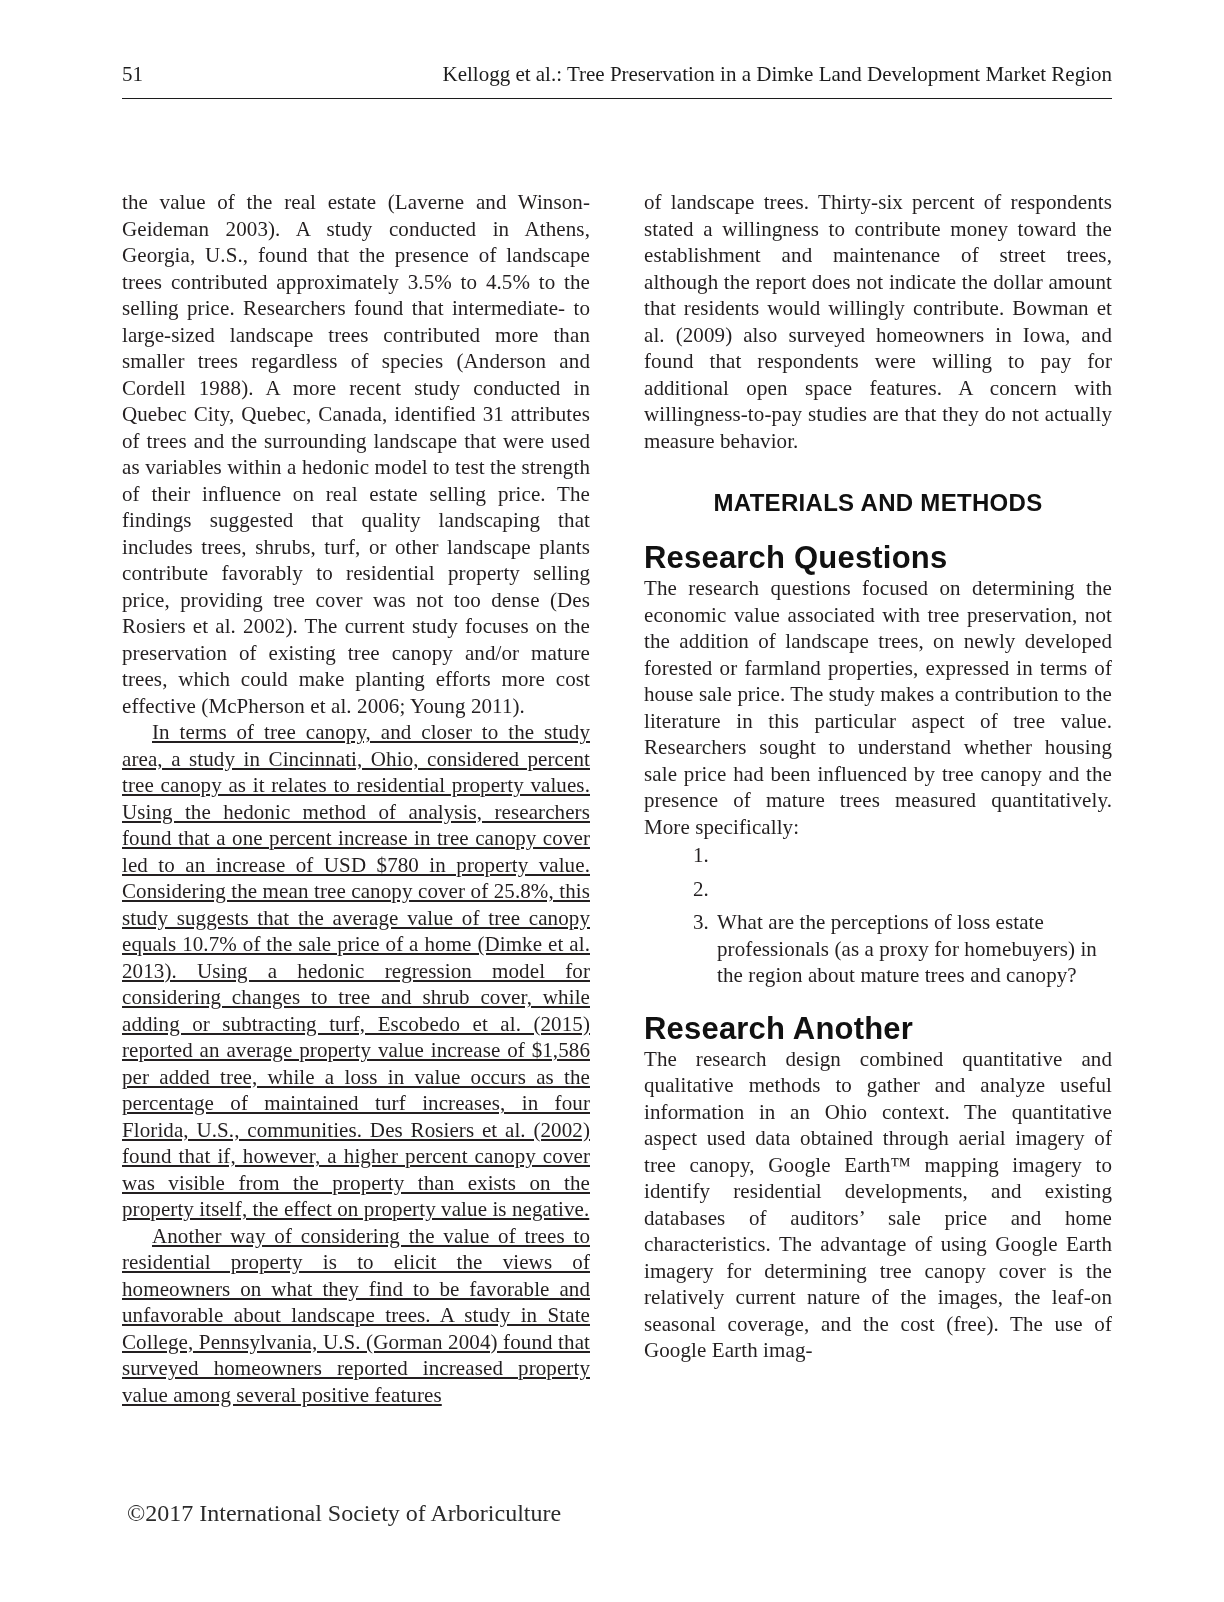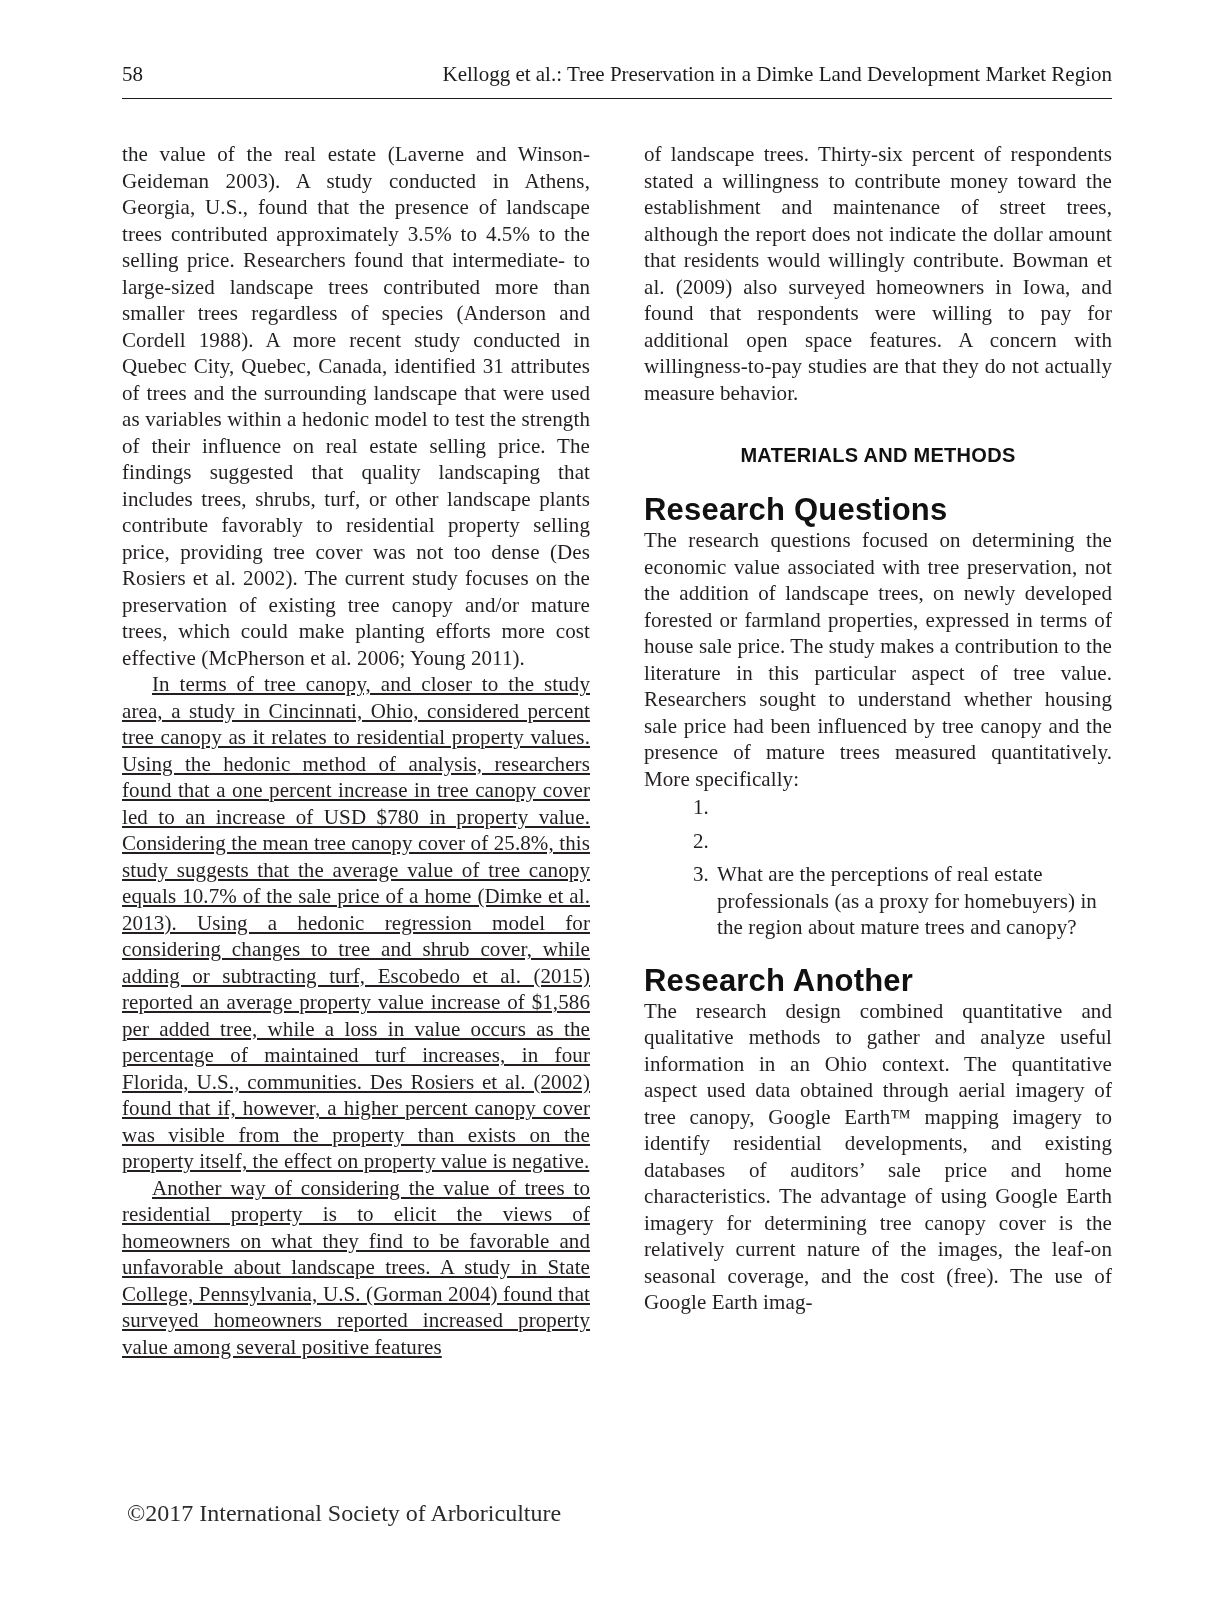--- a/index.html
+++ b/index.html
@@ -30,29 +30,30 @@
   .columns {
     position: absolute;
     left: 122px; top: 141px; width: 990px;
     display: flex; gap: 54px;
   }
   .col {
     width: 468px;
     font-size: 21px; line-height: 26.5px;
     text-align: justify;
     letter-spacing: 0.1px;
+    margin-top: 48px;
   }
   .col p { margin: 0; }
   .col p.indent { text-indent: 30px; text-decoration: underline; }
 
   
   .section-heading {
     font-family: "Liberation Sans", sans-serif;
     font-weight: bold;
-    font-size: 20px; line-height: 30px;
+    font-size: 24px; line-height: 30px;
     text-align: center;
     letter-spacing: 0.3px;
     color: #111111;
     margin: 34px 0 0 0;
   }
   .sub-heading {
     font-family: "Liberation Sans", sans-serif;
     font-weight: bold;
     font-size: 31px; line-height: 28px;
     text-align: left;
@@ -79,21 +80,21 @@
     font-size: 24px; line-height: 26px;
     color: #2b2b2b;
   }
 </style>
 </head>
 <body>
 
 <div class="page">
 
   <div class="page-header">
-    <span>58</span>
+    <span>51</span>
     <span>Kellogg et al.: Tree Preservation in a Dimke Land Development Market Region</span>
   </div>
   <div class="header-rule"></div>
 
   <div class="columns">
 
     <div class="col">
       <p>the value of the real estate (Laverne and Winson-Geideman 2003). A study conducted in Athens, Georgia, U.S., found that the presence of landscape trees contributed approximately 3.5% to 4.5% to the selling price. Researchers found that intermediate- to large-sized landscape trees contributed more than smaller trees regardless of species (Anderson and Cordell 1988). A more recent study conducted in Quebec City, Quebec, Canada, identified 31 attributes of trees and the surrounding landscape that were used as variables within a hedonic model to test the strength of their influence on real estate selling price. The findings suggested that quality landscaping that includes trees, shrubs, turf, or other landscape plants contribute favorably to residential property selling price, providing tree cover was not too dense (Des Rosiers et al. 2002). The current study focuses on the preservation of existing tree canopy and/or mature trees, which could make planting efforts more cost effective (McPherson et al. 2006; Young 2011).</p>
       <p class="indent">In terms of tree canopy, and closer to the study area, a study in Cincinnati, Ohio, considered percent tree canopy as it relates to residential property values. Using the hedonic method of analysis, researchers found that a one percent increase in tree canopy cover led to an increase of USD $780 in property value. Considering the mean tree canopy cover of 25.8%, this study suggests that the average value of tree canopy equals 10.7% of the sale price of a home (Dimke et al. 2013). Using a hedonic regression model for considering changes to tree and shrub cover, while adding or subtracting turf, Escobedo et al. (2015) reported an average property value increase of $1,586 per added tree, while a loss in value occurs as the percentage of maintained turf increases, in four Florida, U.S., communities. Des Rosiers et al. (2002) found that if, however, a higher percent canopy cover was visible from the property than exists on the property itself, the effect on property value is negative.</p>
       <p class="indent">Another way of considering the value of trees to residential property is to elicit the views of homeowners on what they find to be favorable and unfavorable about landscape trees. A study in State College, Pennsylvania, U.S. (Gorman 2004) found that surveyed homeowners reported increased property value among several positive features</p>
@@ -109,21 +110,21 @@
 
       <div class="q-list">
         <div class="q-item">
           <span class="q-num">1.</span>
         </div>
         <div class="q-item">
           <span class="q-num">2.</span>
         </div>
         <div class="q-item">
           <span class="q-num">3.</span>
-          <span class="q-text">What are the perceptions of real estate professionals (as a proxy for homebuyers) in the region about mature trees and canopy?</span>
+          <span class="q-text">What are the perceptions of loss estate professionals (as a proxy for homebuyers) in the region about mature trees and canopy?</span>
         </div>
       </div>
 
       <h2 class="sub-heading">Research Another</h2>
       <p>The research design combined quantitative and qualitative methods to gather and analyze useful information in an Ohio context. The quantitative aspect used data obtained through aerial imagery of tree canopy, Google Earth™ mapping imagery to identify residential developments, and existing databases of auditors’ sale price and home characteristics. The advantage of using Google Earth imagery for determining tree canopy cover is the relatively current nature of the images, the leaf-on seasonal coverage, and the cost (free). The use of Google Earth imag-</p>
     </div>
 
   </div>
 
   <div class="page-footer">

